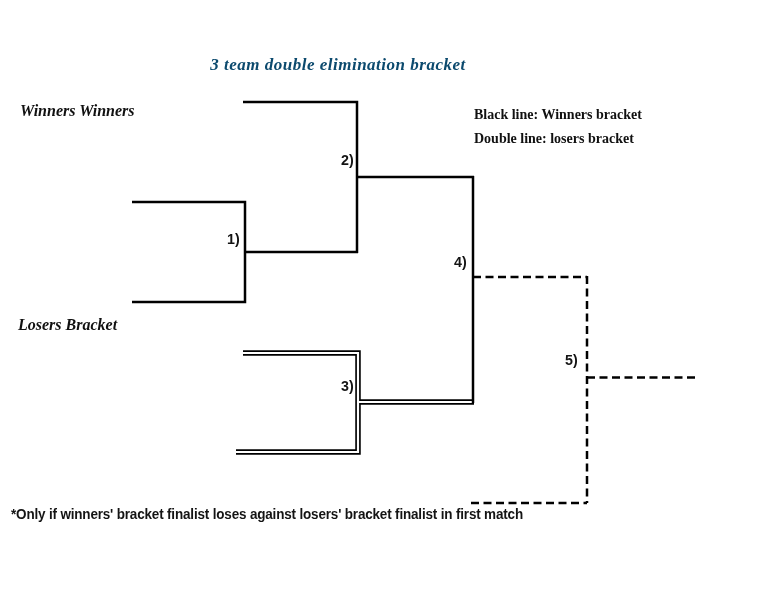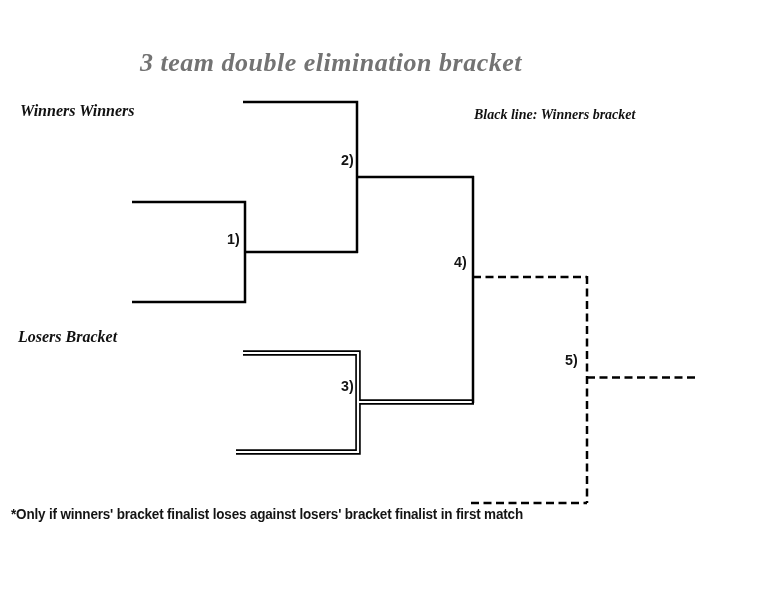--- a/index.html
+++ b/index.html
@@ -14,46 +14,45 @@
   }
   .diagram-svg {
     position: absolute;
     left: 0; top: 0;
     width: 768px; height: 594px;
   }
   .title {
     position: absolute;
     left: 0; top: 47px;
     width: 660px;
-    margin: 1px;
+    margin: 8px;
     text-align: center;
     font-family: "Liberation Serif", "DejaVu Serif", serif;
     font-style: italic;
     font-weight: bold;
-    font-size: 26px;
+    font-size: 17px;
     letter-spacing: 0.5px;
-    color: #737373;
+    color: #0c4a6e;
     white-space: nowrap;
   }
   .section-label {
     position: absolute;
     font-family: "Liberation Serif", "DejaVu Serif", serif;
     font-style: italic;
     font-weight: bold;
     font-size: 16px;
     color: #111;
     white-space: nowrap;
   }
   .winners-label { left: 20px; top: 102px; }
-  .losers-label  { left: 18px; top: 328px; text-align: right; }
+  .losers-label  { left: 18px; top: 316px; text-align: right; }
   .legend {
     position: absolute;
     left: 474px; top: 103px;
     font-family: "Liberation Serif", "DejaVu Serif", serif;
-    font-style: italic;
     font-weight: bold;
     font-size: 14px;
     line-height: 24px;
     color: #111;
     white-space: nowrap;
   }
   .match-num {
     position: absolute;
     font-weight: bold;
     font-size: 15px;
@@ -113,20 +112,21 @@
     </g>
   </svg>
 
   <h1 class="title">3 team double elimination bracket</h1>
 
   <div class="section-label winners-label">Winners Winners</div>
   <div class="section-label losers-label">Losers Bracket</div>
 
   <div class="legend">
     <div>Black line: Winners bracket</div>
+    <div>Double line: losers bracket</div>
   </div>
 
   <div class="match-num n1">1)</div>
   <div class="match-num n2">2)</div>
   <div class="match-num n3">3)</div>
   <div class="match-num n4">4)</div>
   <div class="match-num n5">5)</div>
 
   <div class="footnote">*Only if winners' bracket finalist loses against losers' bracket finalist in first match</div>
 

